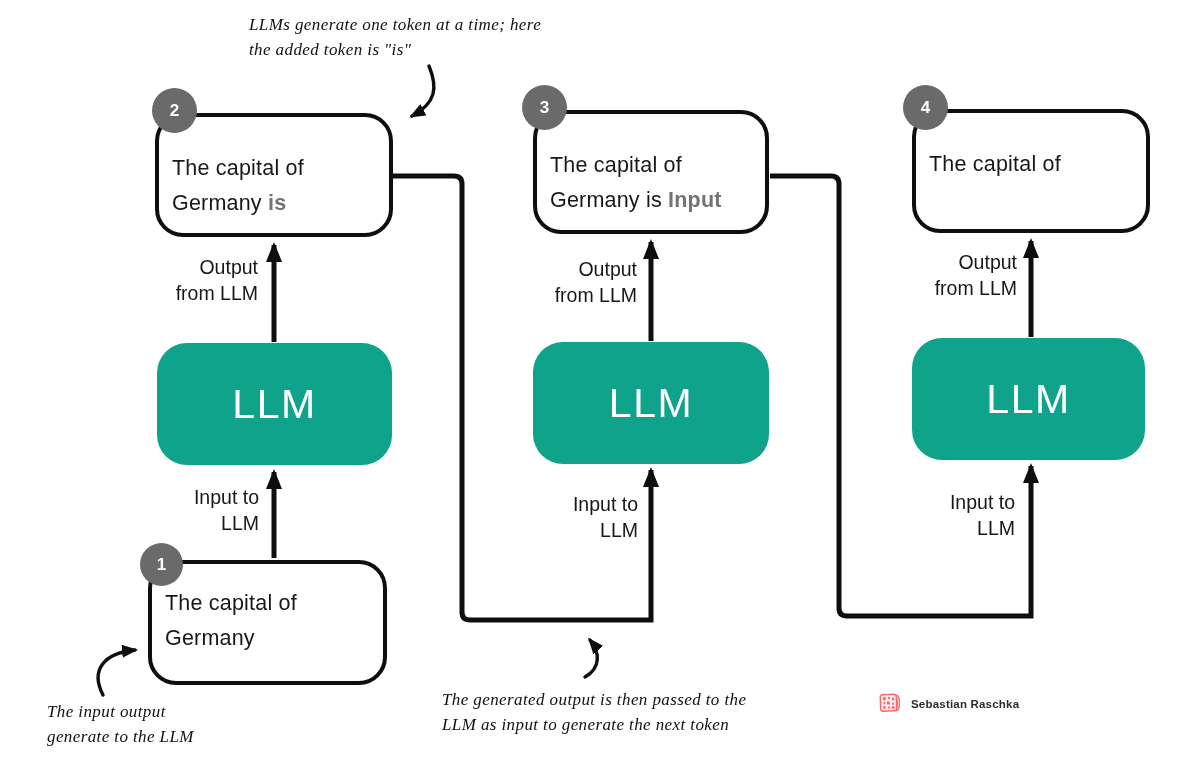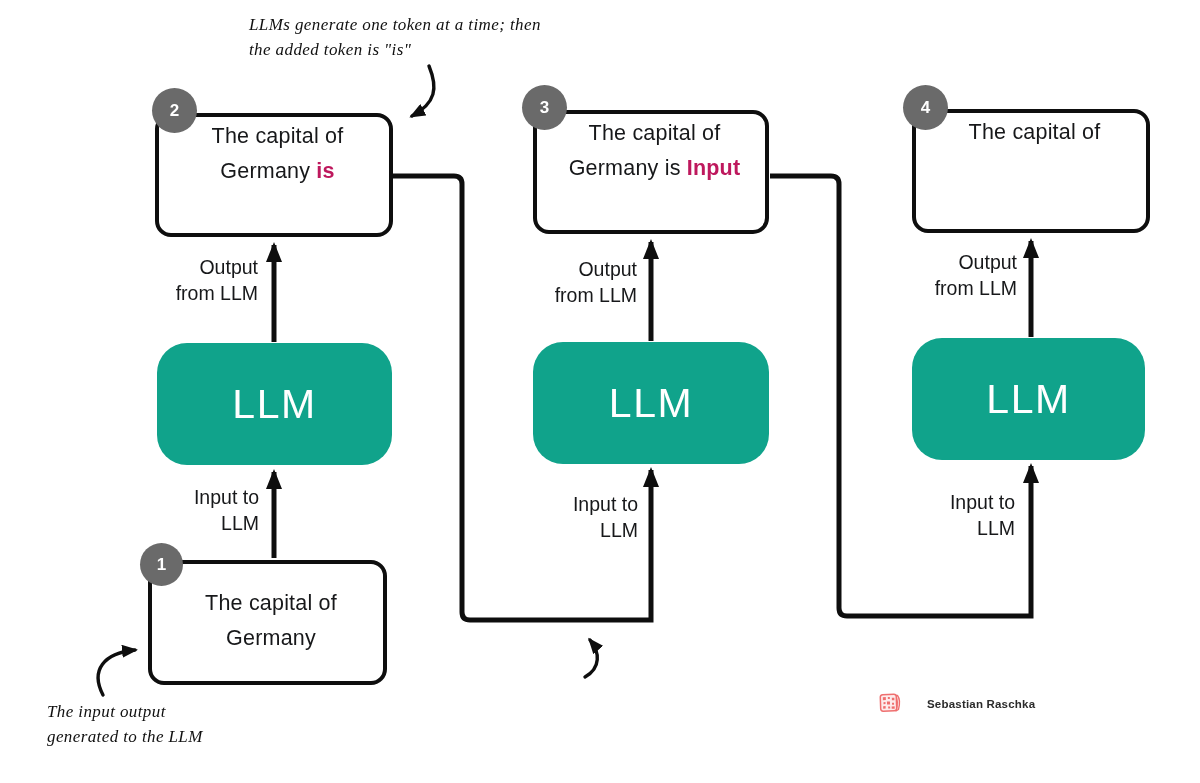--- a/index.html
+++ b/index.html
@@ -16,32 +16,31 @@
     left: 0; top: 0;
     width: 1200px; height: 783px;
     pointer-events: none;
   }
 
   
   .token-box {
     position: absolute;
     background: #ffffff;
     border: 4.5px solid #0e0e0e;
-    border-radius: 16px;
+    border-radius: 28px;
     box-sizing: border-box;
-    padding: 2px 6px 0 13px;
+    padding: 34px 6px 0 13px;
     font-size: 21.5px;
     line-height: 35px;
     color: #17181a;
     letter-spacing: 0.2px;
     z-index: 2;
-    text-align: center;
   }
   .token-box .line2 { white-space: pre-wrap; }
-  .hl { color: #be185d; font-weight: 700; }
+  .hl { color: #737373; font-weight: 700; }
 
   #box2 { left: 155px; top: 113px; width: 238px; height: 124px; }
   #box3 { left: 533px; top: 110px; width: 236px; height: 124px; }
   #box4 { left: 912px; top: 109px; width: 238px; height: 124px; }
   #box1 { left: 148px; top: 560px; width: 239px; height: 125px; padding-top: 22px; }
 
   
   .badge {
     position: absolute;
     width: 45px; height: 45px;
@@ -108,21 +107,21 @@
   #note-top  { left: 249px; top: 12px; }
   #note-left { left: 47px; top: 699px; }
   #note-mid  { left: 442px; top: 687px; }
 
   
   .credit {
     position: absolute;
     left: 876px; top: 690px;
     display: flex;
     align-items: center;
-    gap: 23px;
+    gap: 7px;
     z-index: 2;
   }
   .credit-name {
     font-size: 11.5px;
     font-weight: 600;
     color: #2b2b2b;
     letter-spacing: 0.2px;
   }
 </style>
 </head>
@@ -200,26 +199,30 @@
   <div class="flow-label" id="out3">
     <div>Output</div>
       <div>from LLM</div>
   </div>
   <div class="flow-label" id="in3">
     <div>Input to</div>
       <div>LLM</div>
   </div>
 
   <div class="hand" id="note-top">
-    <div>LLMs generate one token at a time; then</div>
+    <div>LLMs generate one token at a time; here</div>
     <div>the added token is "is"</div>
   </div>
   <div class="hand" id="note-left">
     <div>The input output</div>
-    <div>generated to the LLM</div>
+    <div>generate to the LLM</div>
+  </div>
+  <div class="hand" id="note-mid">
+    <div>The generated output is then passed to the</div>
+    <div>LLM as input to generate the next token</div>
   </div>
 
   <div class="credit">
     <span style="display:inline-flex;">
       <svg width="28" height="27" viewBox="0 0 28 27">
         <path d="M21.5 5.5 Q25 10 22.5 19.5 L20 21 Q23 11 19.5 5.5 Z" fill="#fdecec" stroke="#ef6f6f" stroke-width="1.3" stroke-linejoin="round"></path>
         <rect x="4.5" y="4.5" width="16" height="16.5" rx="2.5" fill="#fdecec" stroke="#ef6f6f" stroke-width="1.5" transform="rotate(-2 12 13)"></rect>
         <g fill="#ef6f6f" transform="rotate(-2 12 13)">
           <rect x="7" y="7" width="3" height="3"></rect>
           <rect x="12" y="7" width="2" height="2"></rect>

